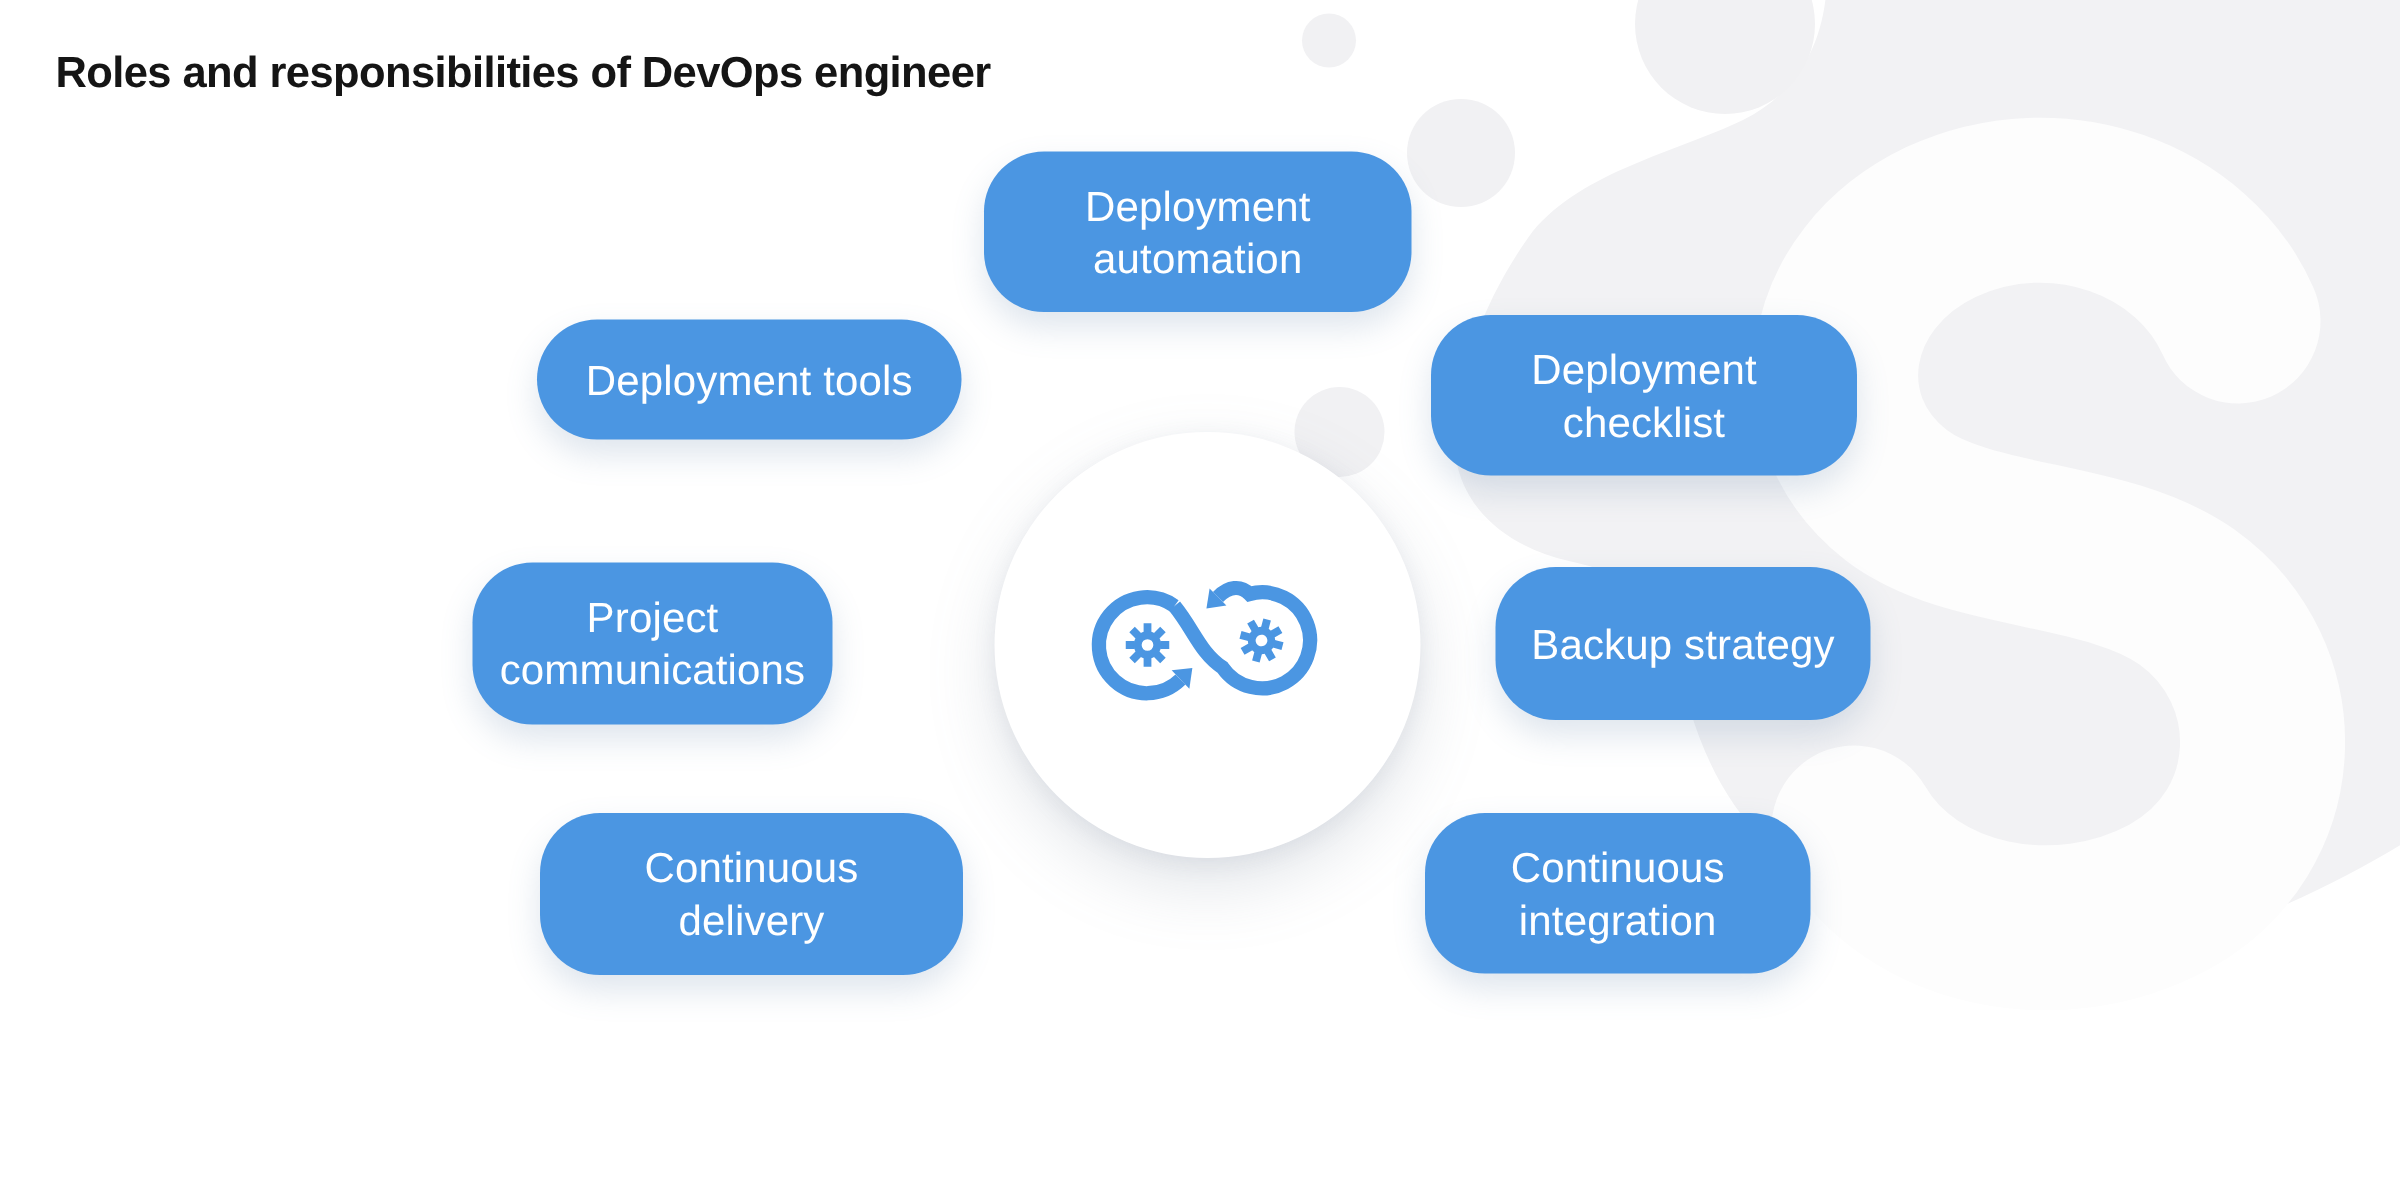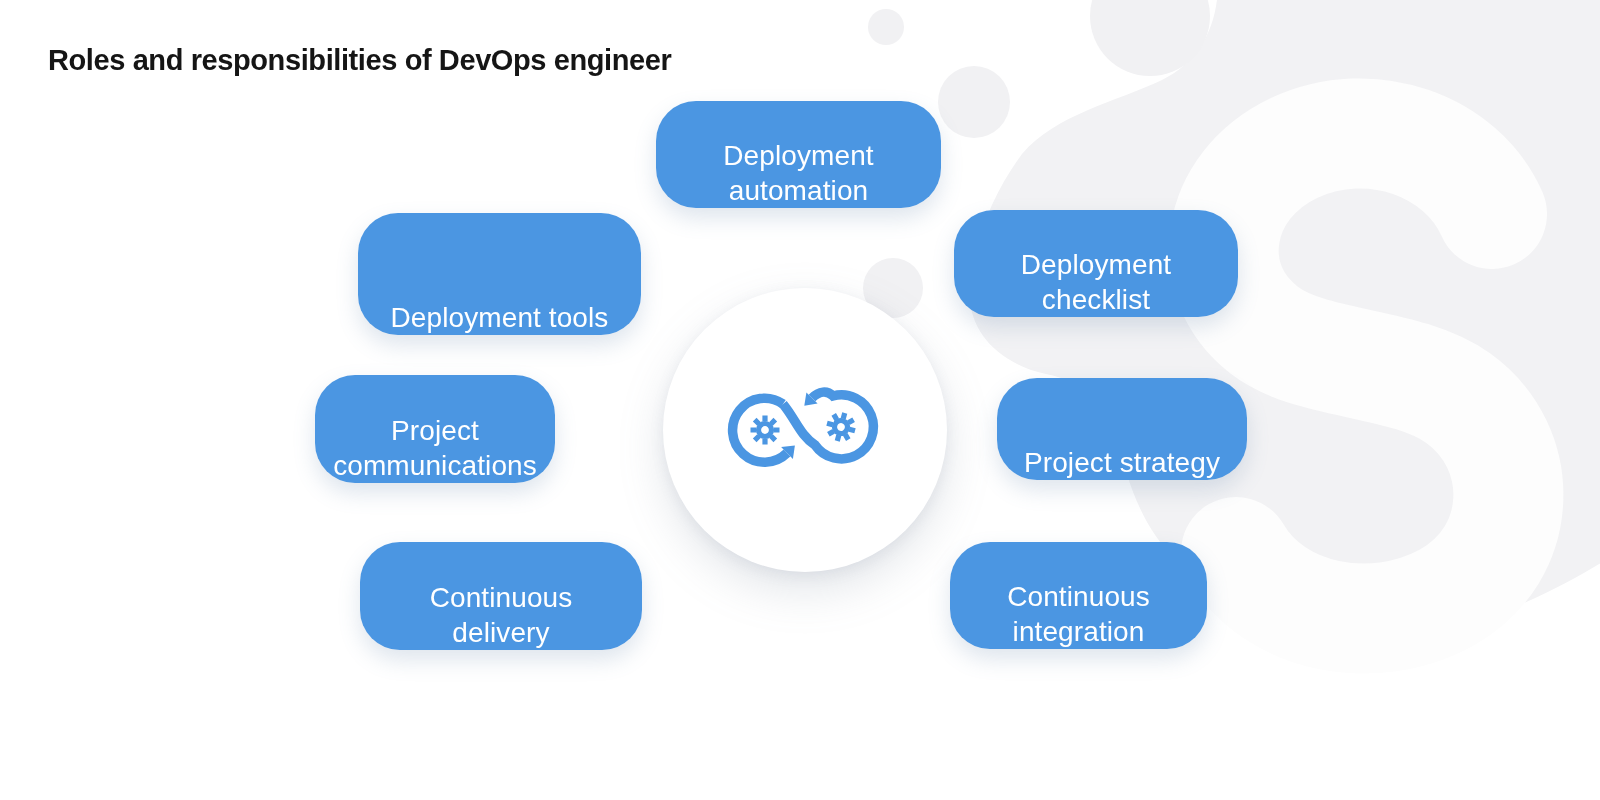--- a/index.html
+++ b/index.html
@@ -2,33 +2,33 @@
 <html><head>
 <meta charset="utf-8">
 <style>
   html,body{margin:0;padding:0;background:#ffffff;}
   .stage{
     position:relative;width:1600px;height:800px;overflow:hidden;
     background:#ffffff;font-family:"Liberation Sans",sans-serif;
   }
   .watermark{position:absolute;left:0;top:0;pointer-events:none;}
   .page-title{
-    position:absolute;left:33px;top:28px;margin:15px;
+    position:absolute;left:33px;top:28px;margin:4px;
     font-size:29px;line-height:34px;font-weight:700;
     letter-spacing:-0.4px;color:#151515;white-space:nowrap;
   }
   .pill{
-    position:absolute;display:flex;align-items:flex-end;justify-content:center;
+    position:absolute;display:flex;align-items:center;justify-content:center;
     text-align:center;background:#4B96E2;color:#ffffff;border-radius:40px;
     font-size:28px;line-height:35px;font-weight:400;letter-spacing:0.1px;
     white-space:pre-line;padding:0 12px;box-sizing:border-box;
     box-shadow:0 10px 22px rgba(91,124,163,0.20);
   }
   .pill-deployment-automation{left:656px;top:101px;width:285px;height:107px;}
-  .pill-deployment-tools{left:358px;top:213px;width:283px;height:122px;}
+  .pill-deployment-tools{left:358px;top:213px;width:283px;height:80px;}
   .pill-deployment-checklist{left:954px;top:210px;width:284px;height:107px;}
   .pill-project-communications{left:315px;top:375px;width:240px;height:108px;}
   .pill-backup-strategy{left:997px;top:378px;width:250px;height:102px;}
   .pill-continuous-delivery{left:360px;top:542px;width:282px;height:108px;}
   .pill-continuous-integration{left:950px;top:542px;width:257px;height:107px;}
   .hub{
     position:absolute;left:663px;top:288px;width:284px;height:284px;
     border-radius:50%;background:#ffffff;
     box-shadow:0 18px 45px rgba(125,135,155,0.22),0 4px 14px rgba(125,135,155,0.12);
   }
@@ -77,21 +77,21 @@
   </div>
   <div class="pill pill-deployment-checklist">
     <span>Deployment
 checklist</span>
   </div>
   <div class="pill pill-project-communications">
     <span>Project
 communications</span>
   </div>
   <div class="pill pill-backup-strategy">
-    <span>Project strategy</span>
+    <span>Backup strategy</span>
   </div>
   <div class="pill pill-continuous-delivery">
     <span>Continuous
 delivery</span>
   </div>
   <div class="pill pill-continuous-integration">
     <span>Continuous
 integration</span>
   </div>
 

